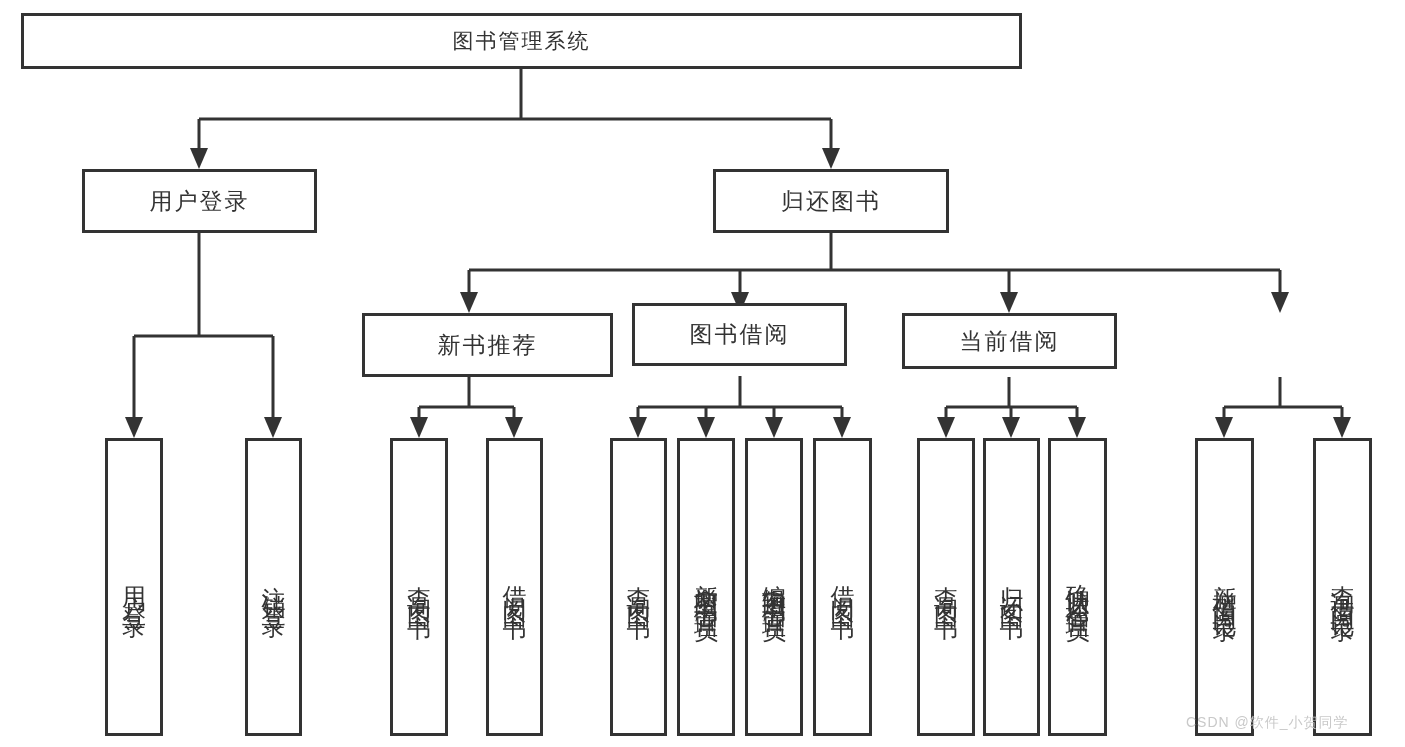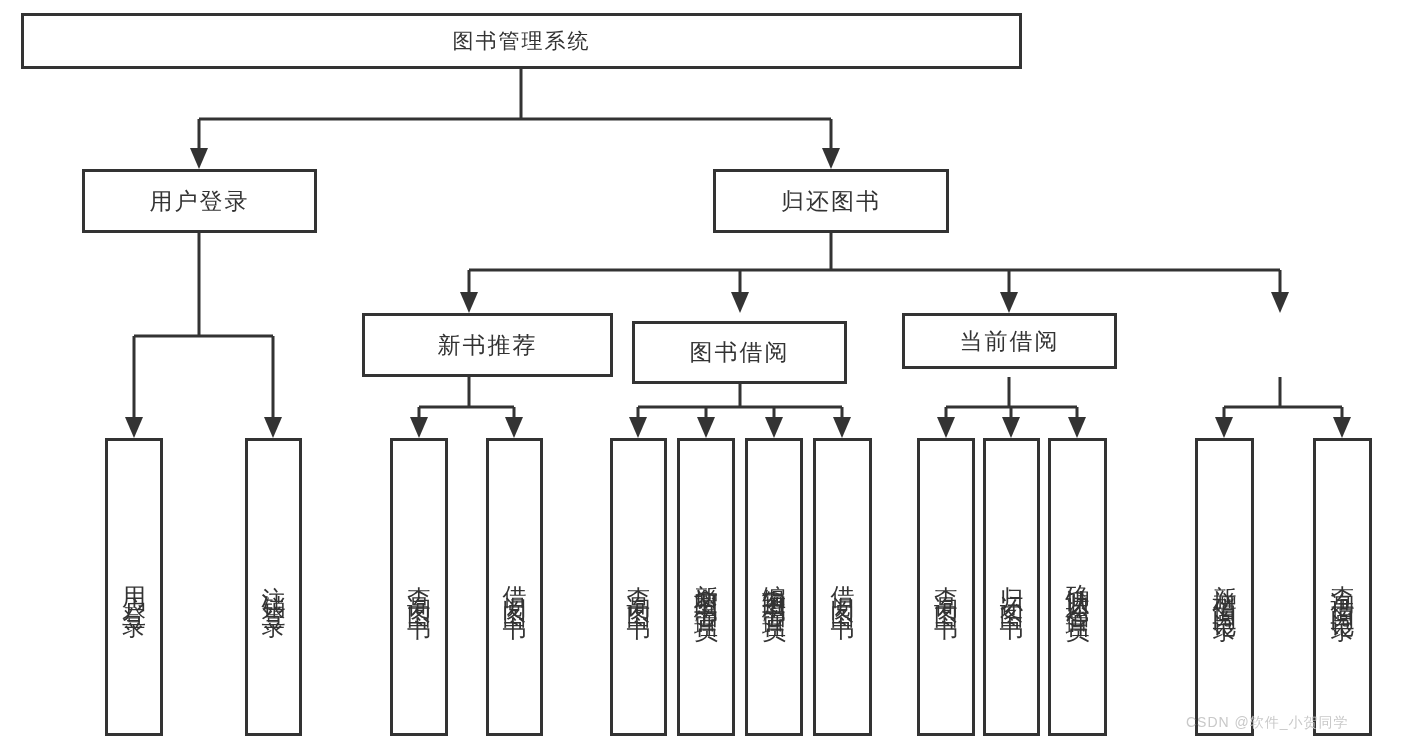--- a/index.html
+++ b/index.html
@@ -75,21 +75,21 @@
   <div class="node header" style="left:82px;top:169px;width:235px;height:64px">
     <span class="hlabel">用户登录</span>
   </div>
   <div class="node header" style="left:713px;top:169px;width:236px;height:64px">
     <span class="hlabel">归还图书</span>
   </div>
 
   <div class="node header" style="left:362px;top:313px;width:251px;height:64px">
     <span class="hlabel">新书推荐</span>
   </div>
-  <div class="node header" style="left:632px;top:321px;width:215px;height:63px">
+  <div class="node header" style="left:632px;top:303px;width:215px;height:63px">
     <span class="hlabel">图书借阅</span>
   </div>
   <div class="node header" style="left:902px;top:313px;width:215px;height:56px">
     <span class="hlabel">当前借阅</span>
   </div>
 
   <div class="node leaf" style="left:105px;top:438px;width:58px;height:298px">
     <span class="vtext" style="letter-spacing: 10px;">用户登录</span>
   </div>
   <div class="node leaf" style="left:245px;top:438px;width:57px;height:298px">

